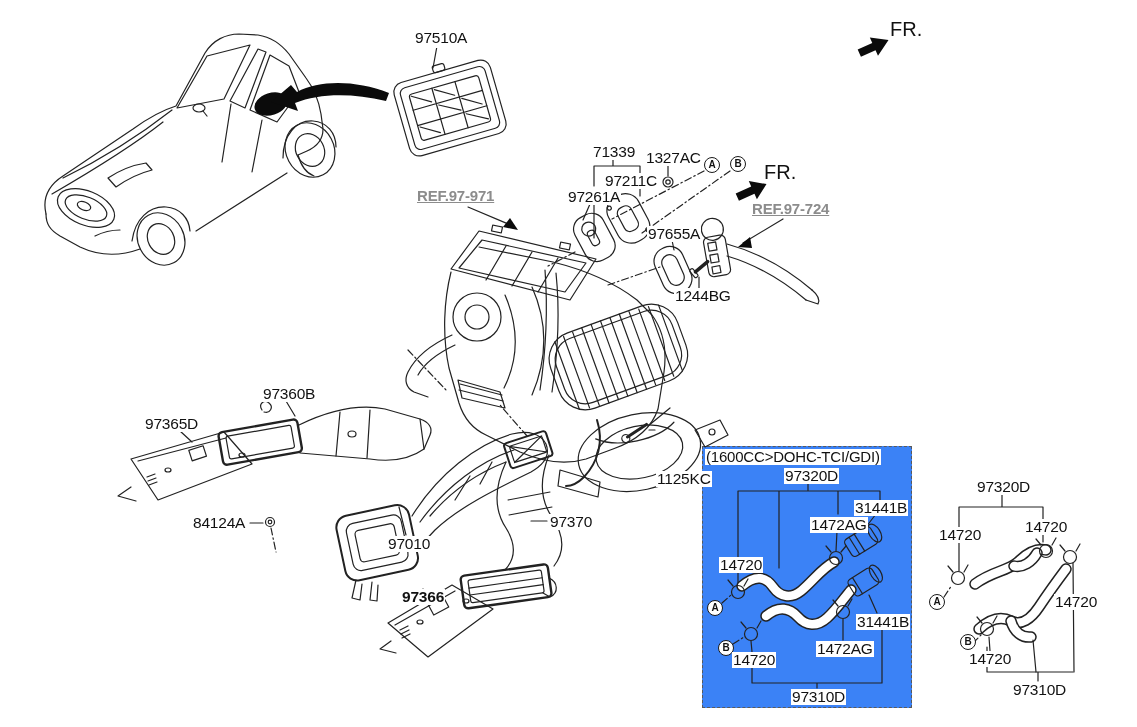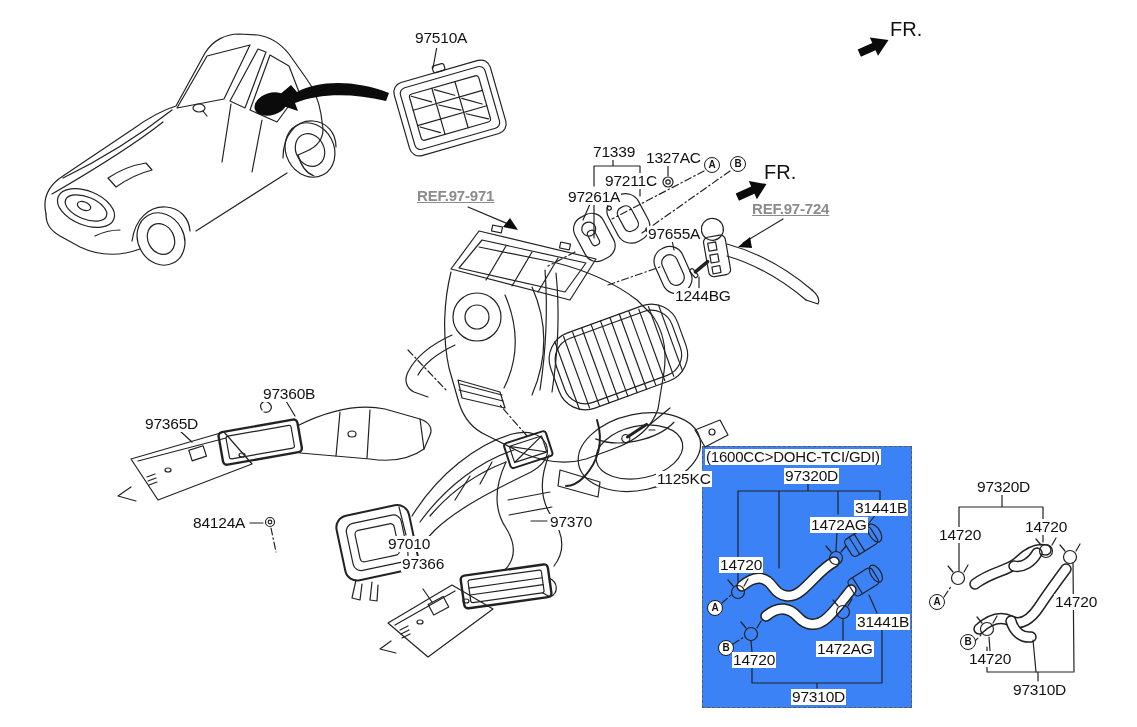--- a/index.html
+++ b/index.html
@@ -368,21 +368,21 @@
   <div class="lbl ref" style="left:751px;top:201px;font-size:15px;">REF.97-724</div>
   <div class="lbl" style="left:647px;top:226px;">97655A</div>
   <div class="lbl" style="left:674px;top:288px;">1244BG</div>
   <div class="lbl" style="left:656px;top:423px;margin-top:48px;">1125KC</div>
 
   <div class="lbl" style="left:262px;top:386px;">97360B</div>
   <div class="lbl" style="left:144px;top:416px;">97365D</div>
   <div class="lbl" style="left:180px;top:515px;margin-left:12px;">84124A</div>
   <div class="lbl" style="left:387px;top:536px;">97010</div>
   <div class="lbl" style="left:549px;top:514px;">97370</div>
-  <div class="lbl" style="left:401px;top:556px;">97366</div>
+  <div class="lbl" style="left:401px;top:589px;font-weight:bold;">97366</div>
 
   <div class="lbl" style="left:784px;top:468px;">97320D</div>
   <div class="lbl" style="left:854px;top:500px;">31441B</div>
   <div class="lbl" style="left:810px;top:517px;">1472AG</div>
   <div class="lbl" style="left:719px;top:557px;">14720</div>
   <div class="circ" style="left:707px;top:600px;">A</div>
   <div class="circ" style="left:718px;top:640px;">B</div>
   <div class="lbl" style="left:732px;top:652px;">14720</div>
   <div class="lbl" style="left:816px;top:641px;">1472AG</div>
   <div class="lbl" style="left:856px;top:614px;">31441B</div>

